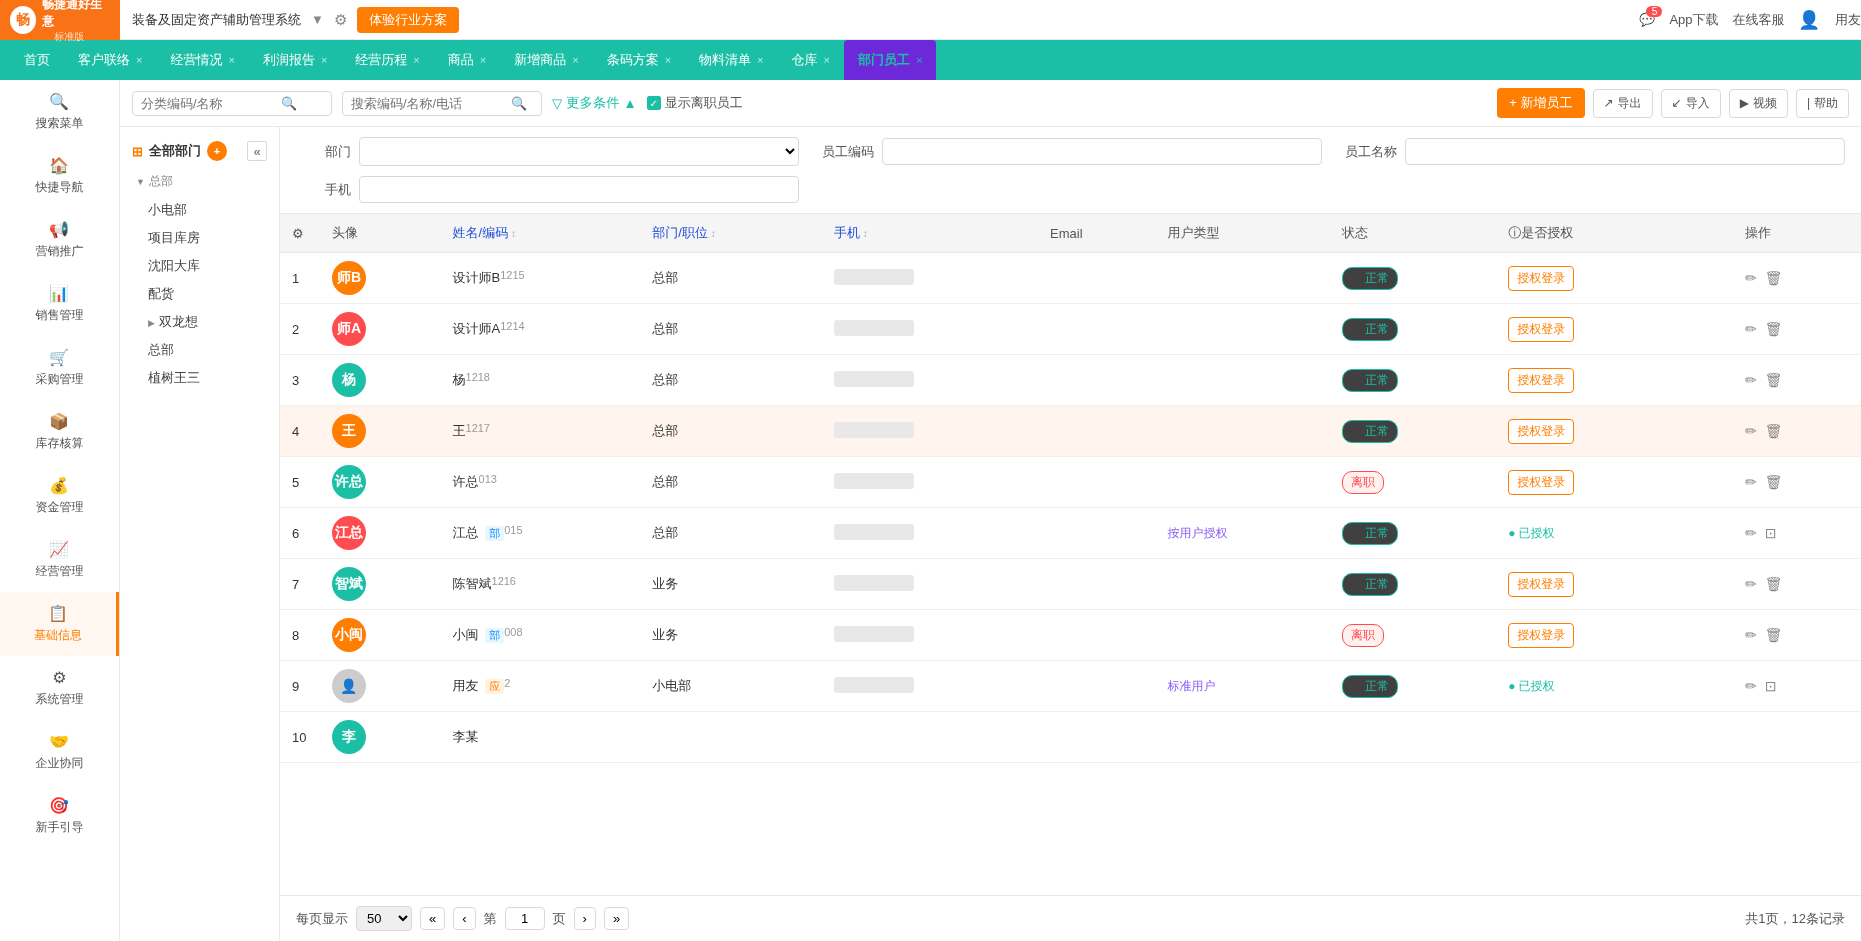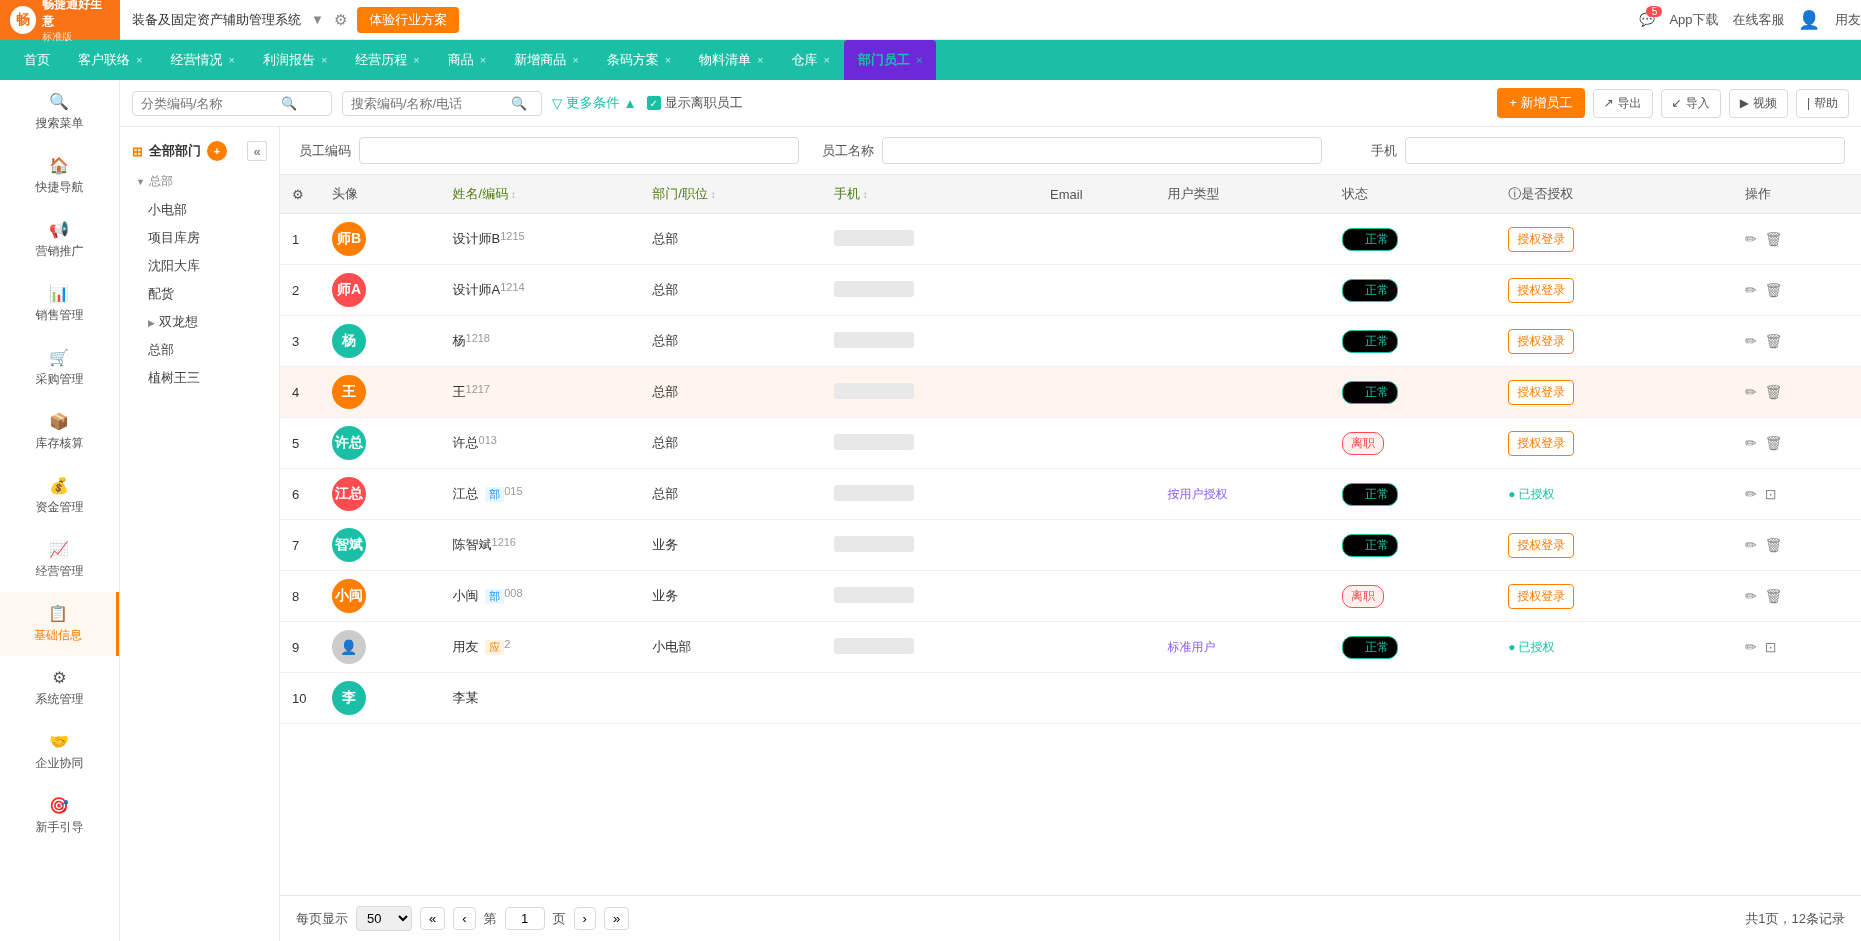--- a/index.html
+++ b/index.html
@@ -63,21 +63,21 @@
 
     
     .table-wrap { flex: 1; overflow: auto; background: #fff; }
     table { width: 100%; border-collapse: collapse; font-size: 13px; }
     thead tr { background: #f5f5f5; }
     th { padding: 10px 12px; text-align: left; font-weight: normal; color: #555; border-bottom: 1px solid #e8e8e8; white-space: nowrap; }
     td { padding: 8px 12px; border-bottom: 1px solid #f0f0f0; color: #333; vertical-align: middle; }
     tr.highlighted { background: #fff5ee; }
     .avatar { width: 34px; height: 34px; border-radius: 50%; display: flex; align-items: center; justify-content: center; color: #fff; font-size: 14px; font-weight: bold; }
     .status-badge { display: inline-block; padding: 2px 8px; border-radius: 10px; font-size: 12px; }
-    .status-normal { background: #000000; color: #1abfa5; border: 1px solid #1abfa5; padding-left: 22px; }
+    .status-normal { background: #404040; color: #1abfa5; border: 1px solid #1abfa5; padding-left: 22px; }
     .status-resigned { background: #fff1f0; color: #ff4d4f; border: 1px solid #ff4d4f; }
     .btn-authorize { border: 1px solid #ff7d00; color: #ff7d00; background: #fff; border-radius: 4px; padding: 3px 8px; cursor: pointer; font-size: 12px; white-space: nowrap; }
     .authorized { color: #1abfa5; font-size: 12px; }
     .authorized::before { content: "●"; margin-right: 3px; }
     .user-type { font-size: 12px; color: #8b5cf6; }
     .phone-blur { display: inline-block; background: #e8e8e8; border-radius: 3px; width: 80px; height: 16px; }
     .op-btns { display: flex; gap: 8px; align-items: center; }
     .op-btn { color: #888; cursor: pointer; font-size: 14px; }
     .dept-tag { display: inline-block; background: #e6f7ff; color: #1890ff; border-radius: 2px; padding: 0 4px; font-size: 11px; margin-left: 3px; }
     .name-code { display: flex; flex-direction: row; }
@@ -89,34 +89,34 @@
     .page-btn { border: 1px solid #d9d9d9; background: #fff; border-radius: 4px; padding: 3px 8px; cursor: pointer; font-size: 13px; }
     .page-input { border: 1px solid #d9d9d9; border-radius: 4px; padding: 3px 6px; width: 40px; text-align: center; font-size: 13px; }
     .page-info { margin-left: auto; }
 
     
     .top-header { display: flex; align-items: center; height: 40px; background: #fff; border-bottom: 1px solid #e8e8e8; padding: 0; }
     .logo-section { width: 120px; height: 40px; background: #f97316; display: flex; align-items: center; padding: 0 10px; gap: 6px; flex-shrink: 0; }
     .checkbox-custom { width: 14px; height: 14px; border: 1px solid #1abfa5; border-radius: 2px; background: #1abfa5; display: inline-flex; align-items: center; justify-content: center; cursor: pointer; }
     .checkbox-custom::after { content: "✓"; color: #fff; font-size: 10px; }
 
-    .col-sort { cursor: pointer; color: #4d7c0f; }
+    .col-sort { cursor: pointer; color: #1d4ed8; }
     .col-sort::after { content: " ↕"; font-size: 10px; color: #aaa; }
   </style>
 </head>
 <body>
 
 <div class="top-header">
   <div class="logo-section">
     <div style="width:28px;height:28px;background:#fff;border-radius:50%;display:flex;align-items:center;justify-content:center;">
       <span style="color:#f97316;font-size:14px;font-weight:bold;">畅</span>
     </div>
     <div>
       <div style="color:#fff;font-size:12px;font-weight:bold;">畅捷通好生意</div>
-      <div style="color:#ffe0c0;font-size:10px;">标准版</div>
+      <div style="color:#ffe0c0;font-size:10px;margin-left:12px;">标准版</div>
     </div>
   </div>
   <div style="flex:1;display:flex;align-items:center;padding:0 12px;gap:10px;">
     <span style="font-size:13px;color:#333;">装备及固定资产辅助管理系统</span>
     <span style="color:#888;cursor:pointer;">▼</span>
     <span style="color:#888;cursor:pointer;font-size:15px;">⚙</span>
     <button class="try-btn">体验行业方案</button>
   </div>
   <div class="top-bar-actions">
     <div class="badge-wrap">
@@ -288,20 +288,26 @@
           <div class="tree-item has-arrow">双龙想</div>
           <div class="tree-item">总部</div>
           <div class="tree-item">植树王三</div>
         </div>
       </div>
 
       <div style="flex:1;display:flex;flex-direction:column;overflow:hidden;">
 
         <div class="filter-form">
           <div class="form-row">
+            <label class="form-label">部门</label>
+            <select class="form-select">
+              <option></option>
+            </select>
+          </div>
+          <div class="form-row">
             <label class="form-label">员工编码</label>
             <input class="form-input" type="text" style="">
           </div>
           <div class="form-row">
             <label class="form-label">员工名称</label>
             <input class="form-input" type="text" style="">
           </div>
           <div class="form-row">
             <label class="form-label">手机</label>
             <input class="form-input" type="text" style="">

